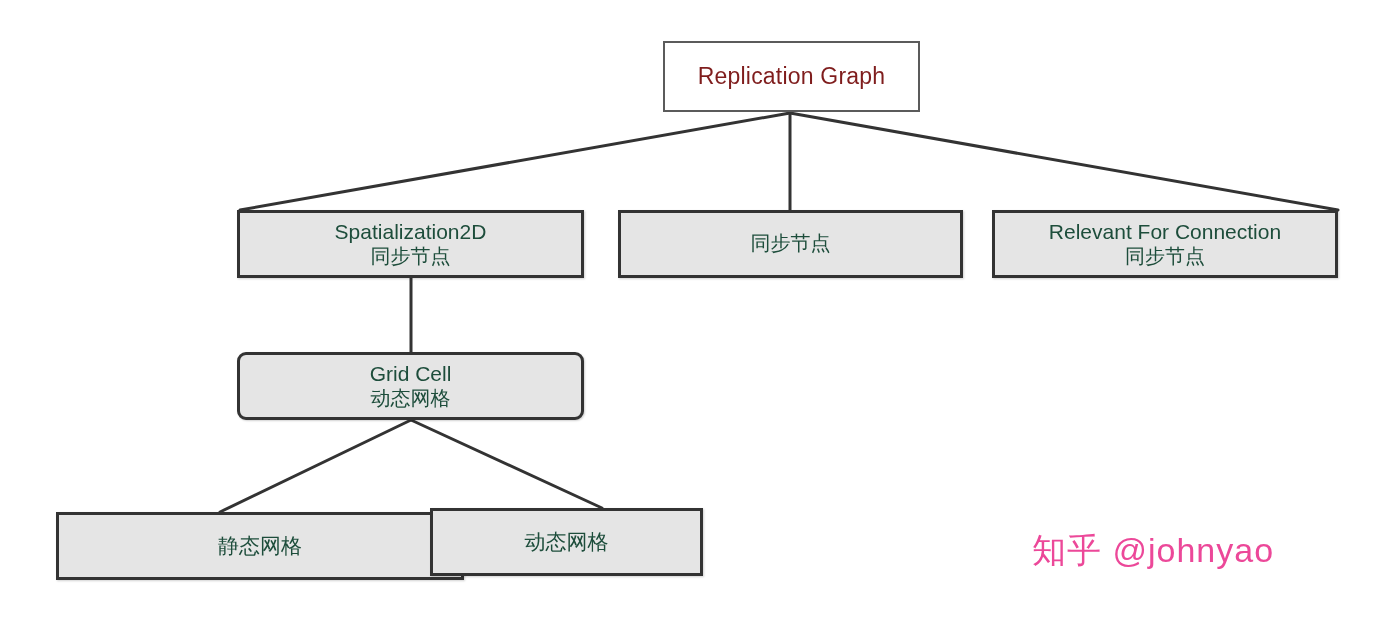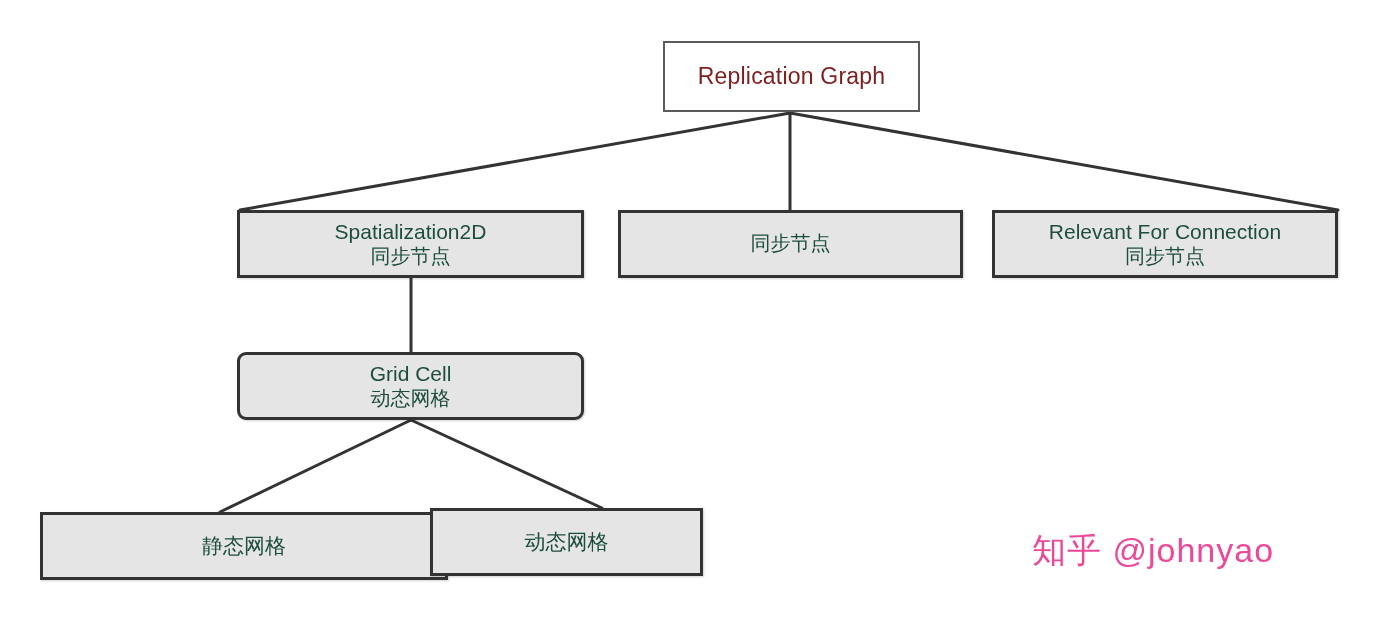--- a/index.html
+++ b/index.html
@@ -97,21 +97,21 @@
         <span class="title-cn">同步节点</span>
       </div>
       <div class="node leaf" style="left: 992px; top: 210px; width: 346px; height: 68px;">
         <span class="title-en">Relevant For Connection</span>
         <span class="title-cn">同步节点</span>
       </div>
       <div class="node leaf" style="left: 237px; top: 352px; width: 347px; height: 68px; border-radius: 9px;">
         <span class="title-en">Grid Cell</span>
         <span class="title-cn">动态网格</span>
       </div>
-      <div class="node leaf" style="left: 40px; top: 512px; width: 408px; height: 68px;">
+      <div class="node leaf" style="left: 56px; top: 512px; width: 408px; height: 68px;">
         <span class="title-en">静态网格</span>
       </div>
       <div class="node leaf" style="left: 430px; top: 508px; width: 273px; height: 68px;">
         <span class="title-en">动态网格</span>
       </div>
     </div>
 
   <div class="watermark" style="left: 1032px; top: 528px; color: #ec4899;">知乎 @johnyao</div>
 
 </div>

